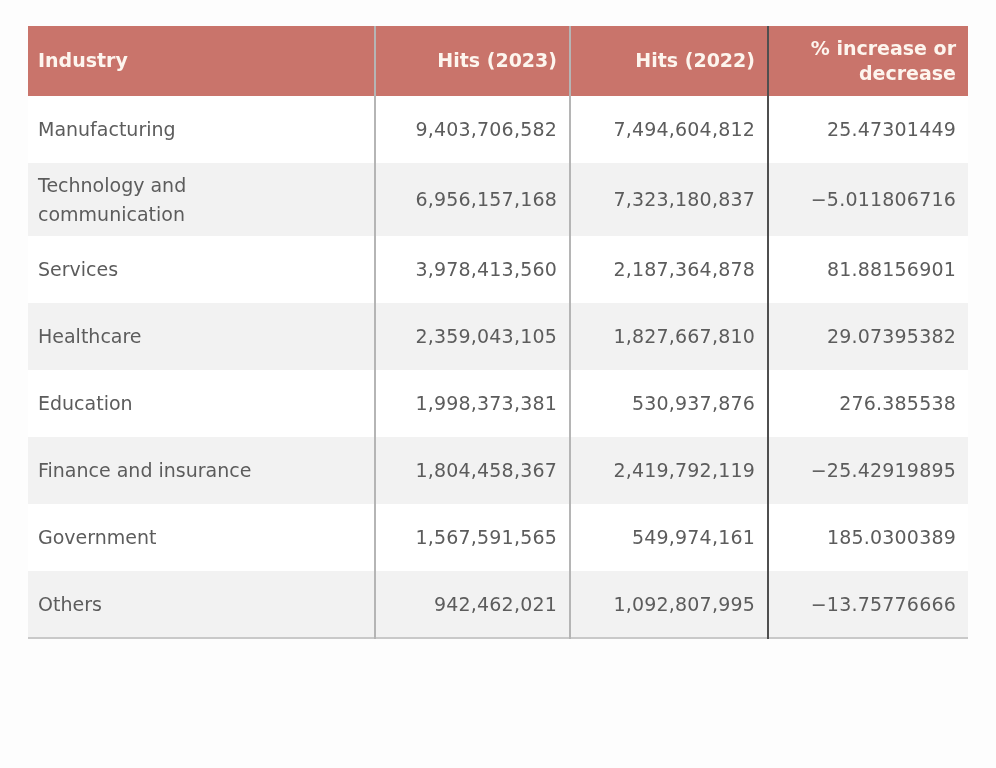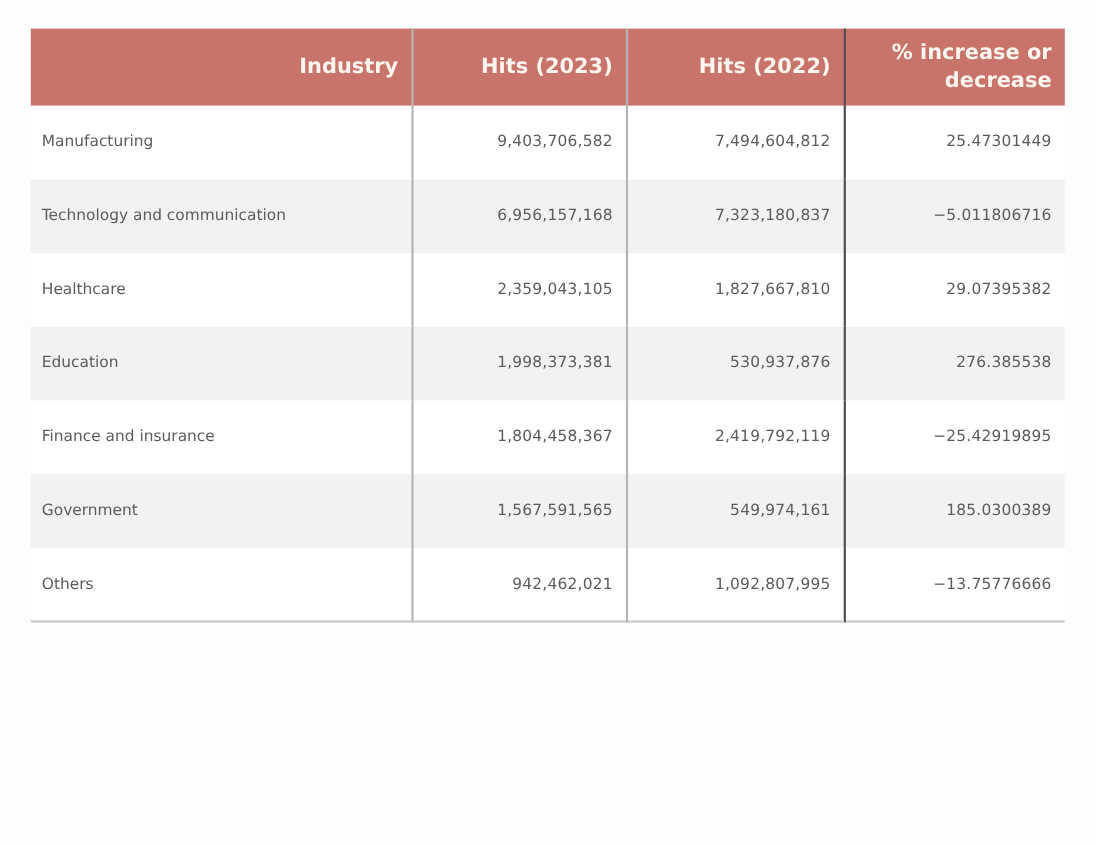--- a/index.html
+++ b/index.html
@@ -38,27 +38,27 @@
     color: #fdf5ee;
     font-weight: bold;
     font-size: 19px;
     line-height: 1.32;
     height: 70px;
     vertical-align: middle;
     text-align: right;
     padding: 8px 12px 8px 8px;
   }
   thead th.col-industry {
-    text-align: right;
+    text-align: left;
     padding-left: 10px;
     margin-left: 23px;
   }
 
   tbody td {
-    font-size: 14px;
+    font-size: 19px;
     color: #5c5c5c;
     height: 67px;
     vertical-align: middle;
     text-align: right;
     padding: 8px 12px 8px 8px;
     line-height: 1.5;
     letter-spacing: 0.2px;
   }
   tbody td.col-industry {
     text-align: left;
@@ -113,20 +113,26 @@
           <td>7,494,604,812</td>
           <td>25.47301449</td>
         </tr>
         <tr>
           <td class="col-industry">Technology and communication</td>
           <td>6,956,157,168</td>
           <td>7,323,180,837</td>
           <td>−5.011806716</td>
         </tr>
         <tr>
+          <td class="col-industry">Services</td>
+          <td>3,978,413,560</td>
+          <td>2,187,364,878</td>
+          <td>81.88156901</td>
+        </tr>
+        <tr>
           <td class="col-industry">Healthcare</td>
           <td>2,359,043,105</td>
           <td>1,827,667,810</td>
           <td>29.07395382</td>
         </tr>
         <tr>
           <td class="col-industry">Education</td>
           <td>1,998,373,381</td>
           <td>530,937,876</td>
           <td>276.385538</td>

